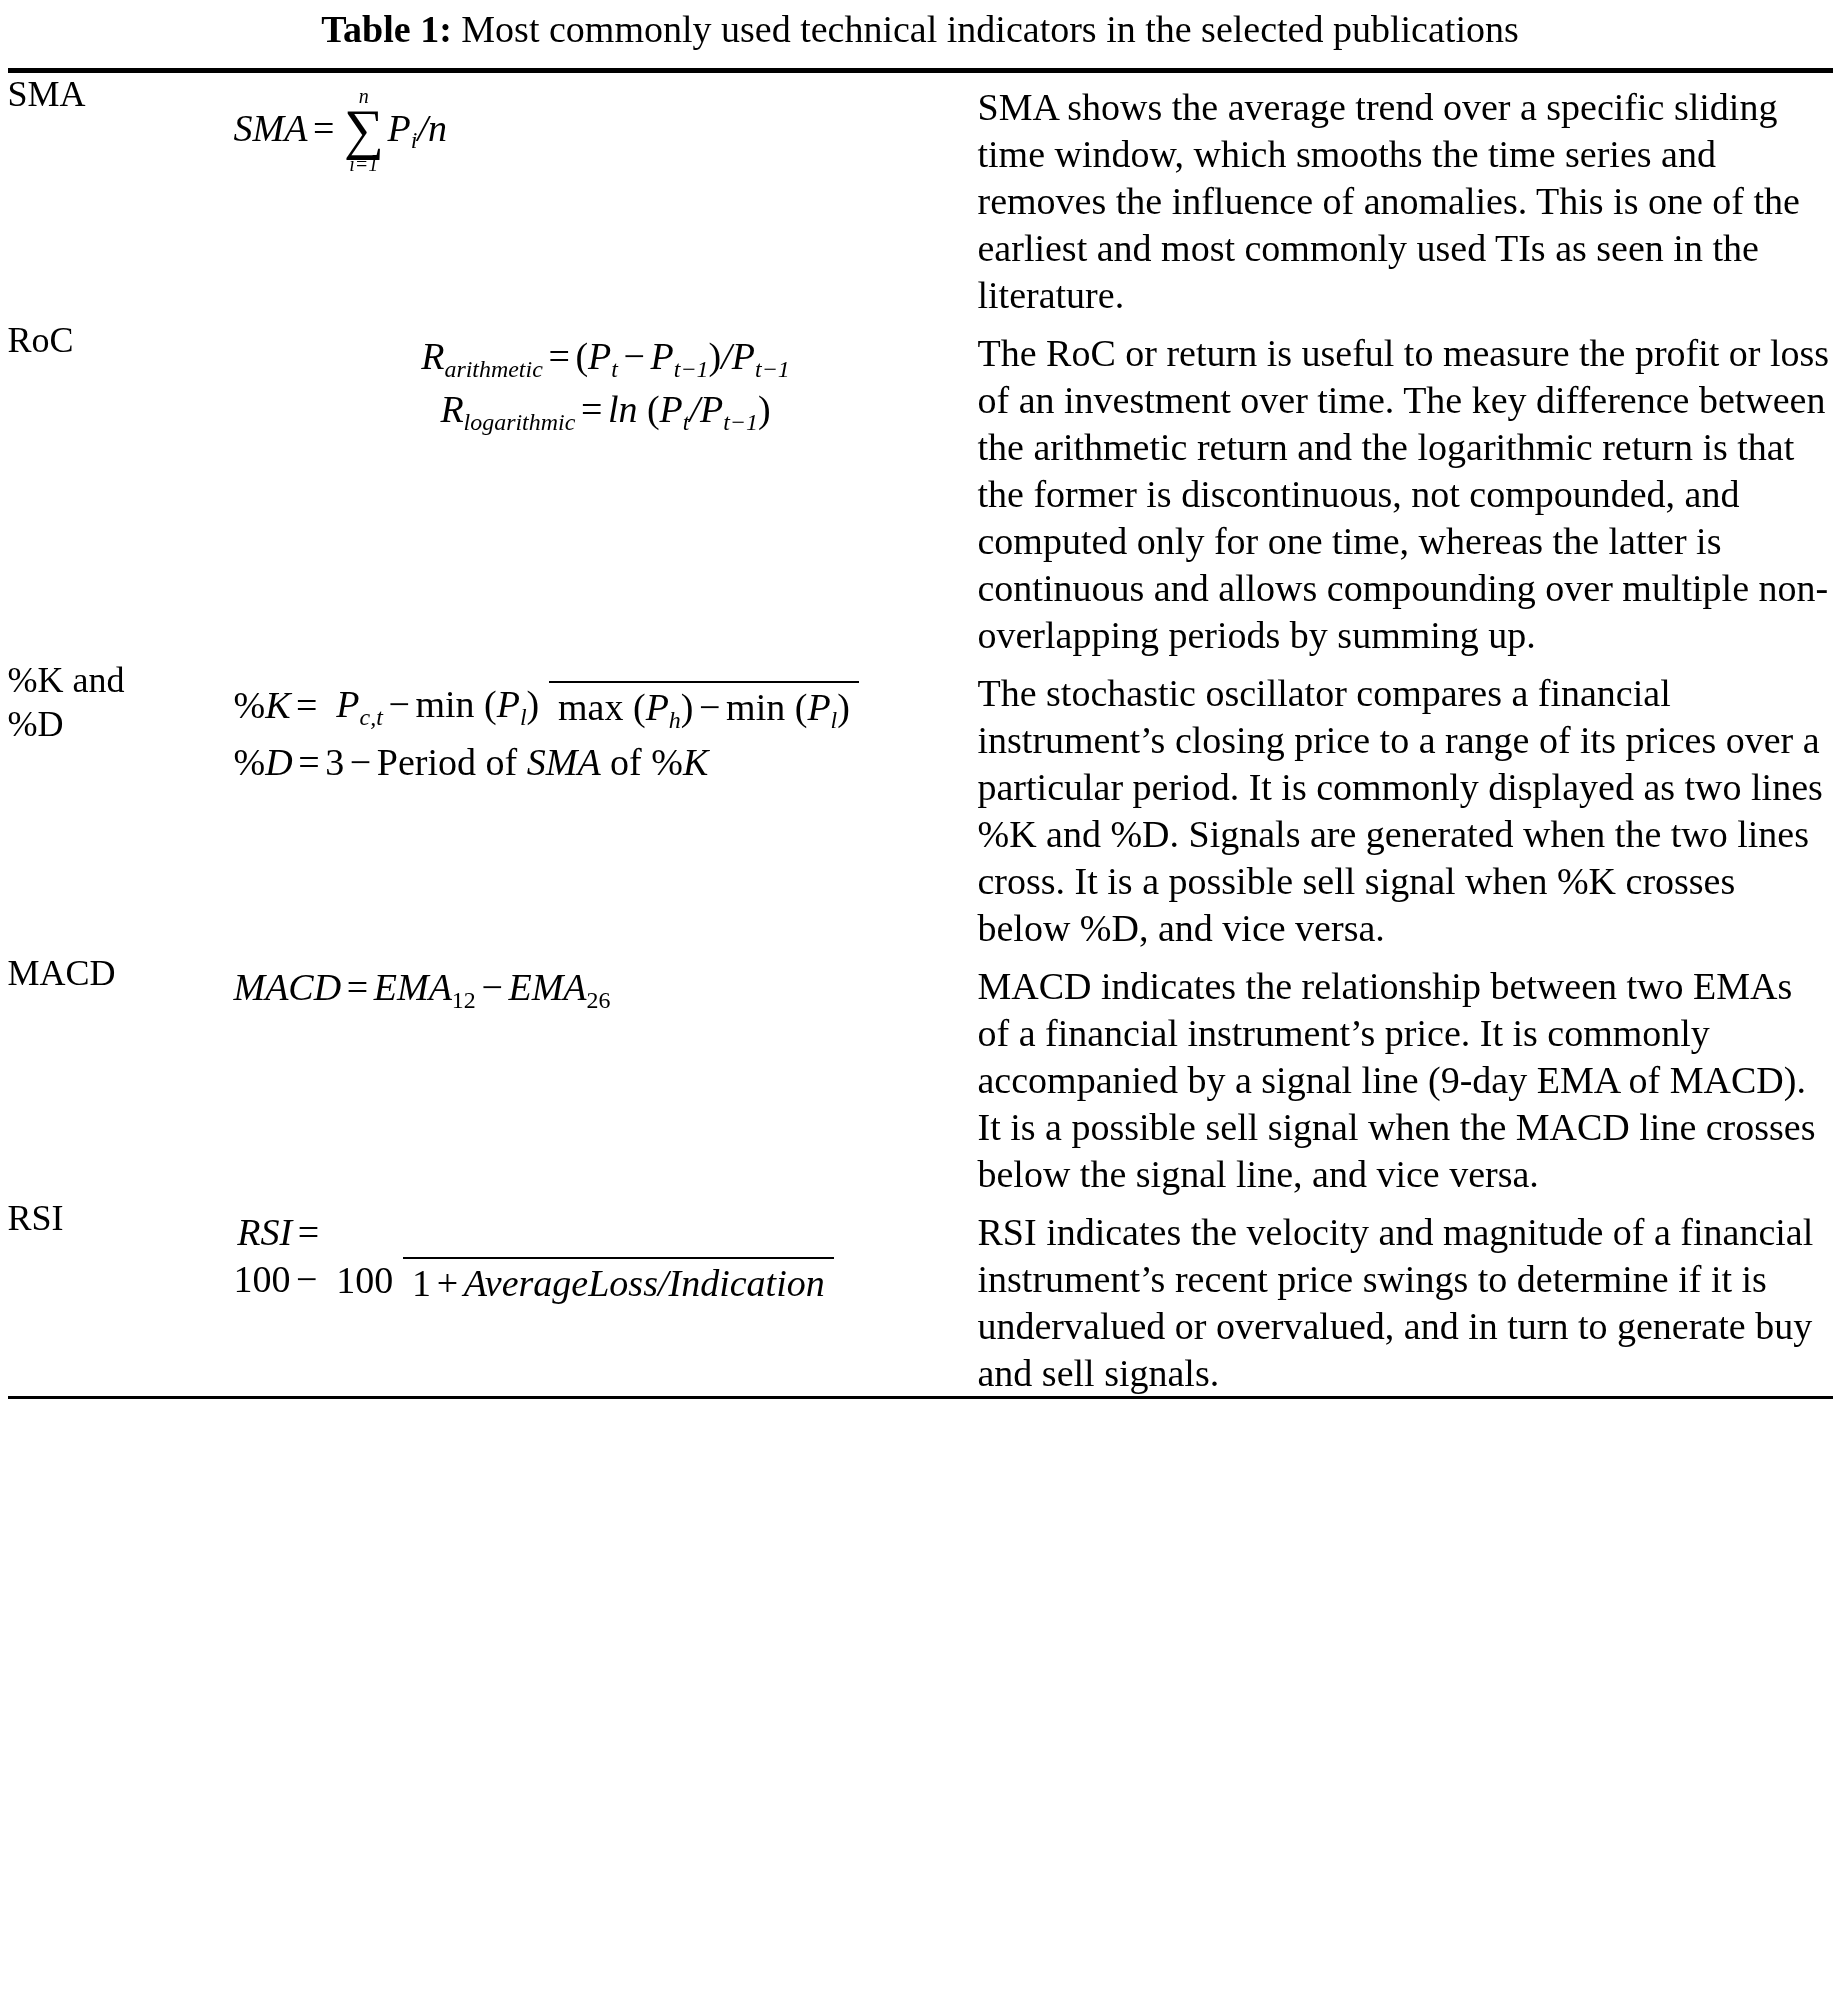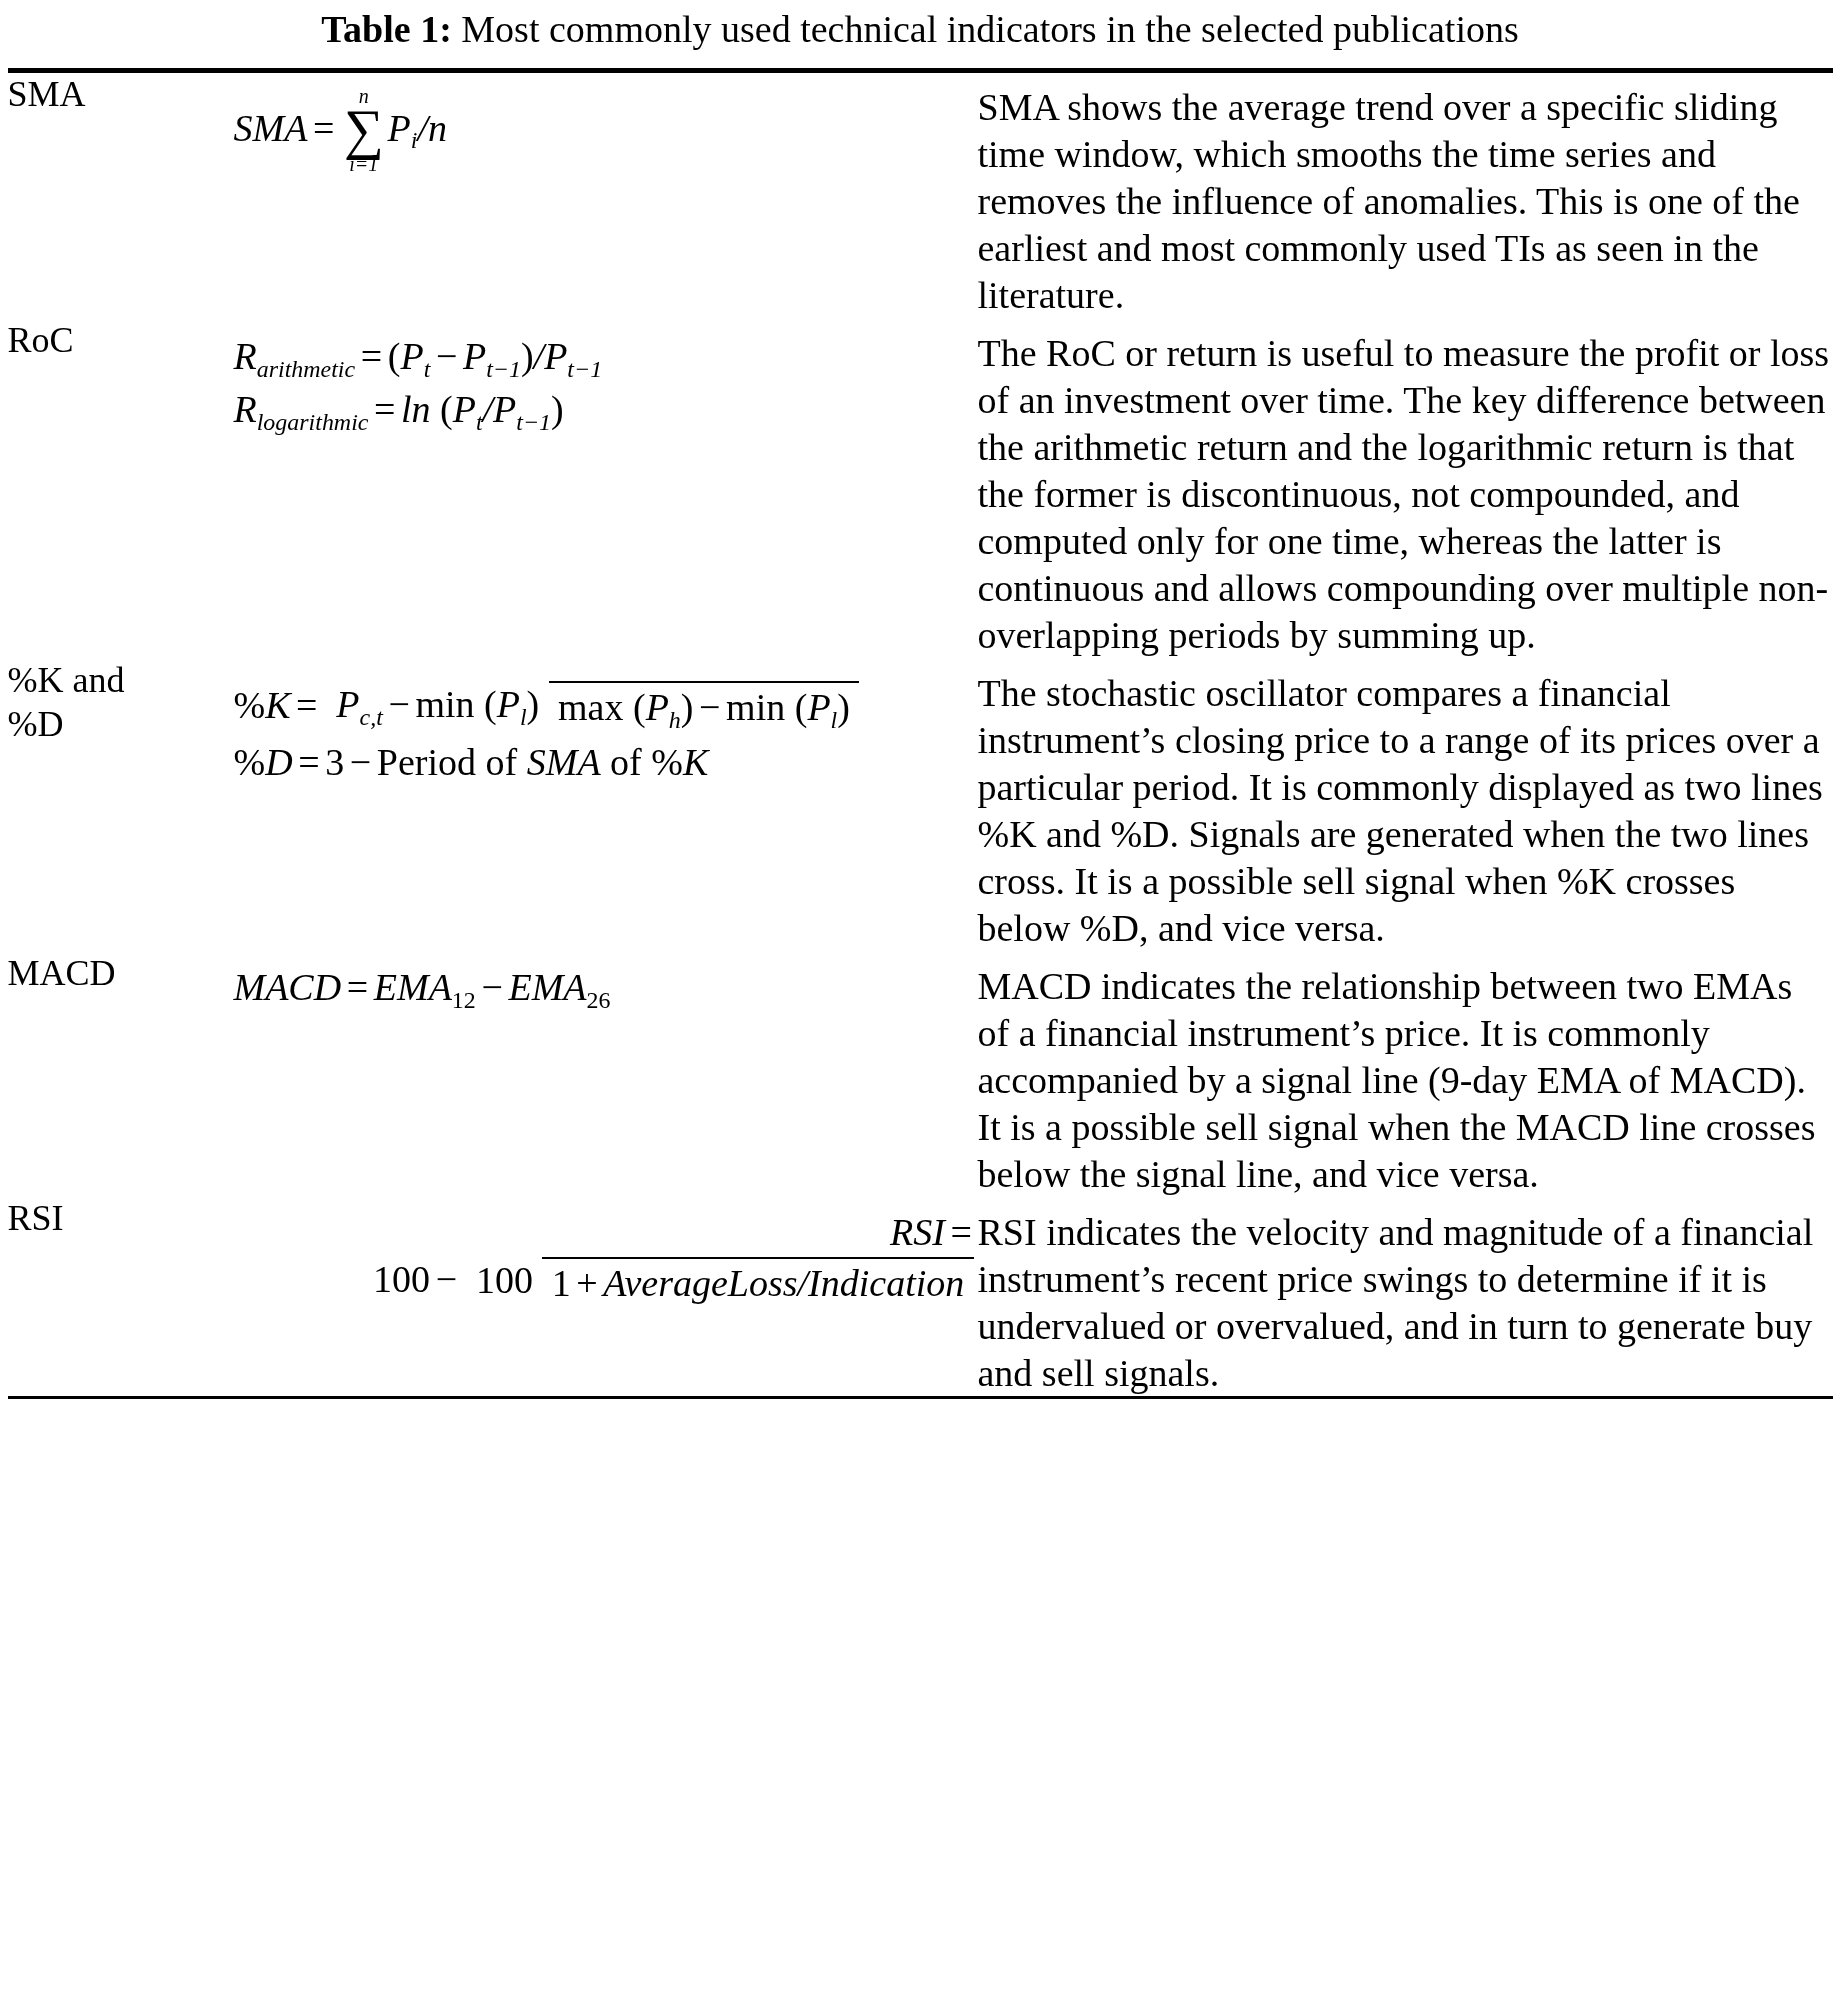--- a/index.html
+++ b/index.html
@@ -92,24 +92,24 @@
     padding-right: 3.8px;
     text-align: left;
   }
   .row-sma .ind-cell,
   .row-roc .ind-cell,
   .row-kd  .ind-cell,
   .row-macd .ind-cell,
   .row-rsi .ind-cell { padding-top: 11.3px; }
 
   .row-sma .eq-cell { padding-top: 15px; }
-  .row-roc .eq-cell { padding-top: 15px; }
+  .row-roc .eq-cell { padding-top: 15px; text-align: center; }
   .row-kd  .eq-cell { padding-top: 24.5px; }
   .row-macd .eq-cell { padding-top: 13px; }
-  .row-rsi .eq-cell { padding-top: 13px; text-align: right; }
+  .row-rsi .eq-cell { padding-top: 13px; }
 
   
   .math {
     font-family: "Liberation Serif", "DejaVu Serif", serif;
     font-size: 38px;
     color: #000;
     line-height: 1.18;
     white-space: nowrap;
   }
   .math .it { font-style: italic; }

